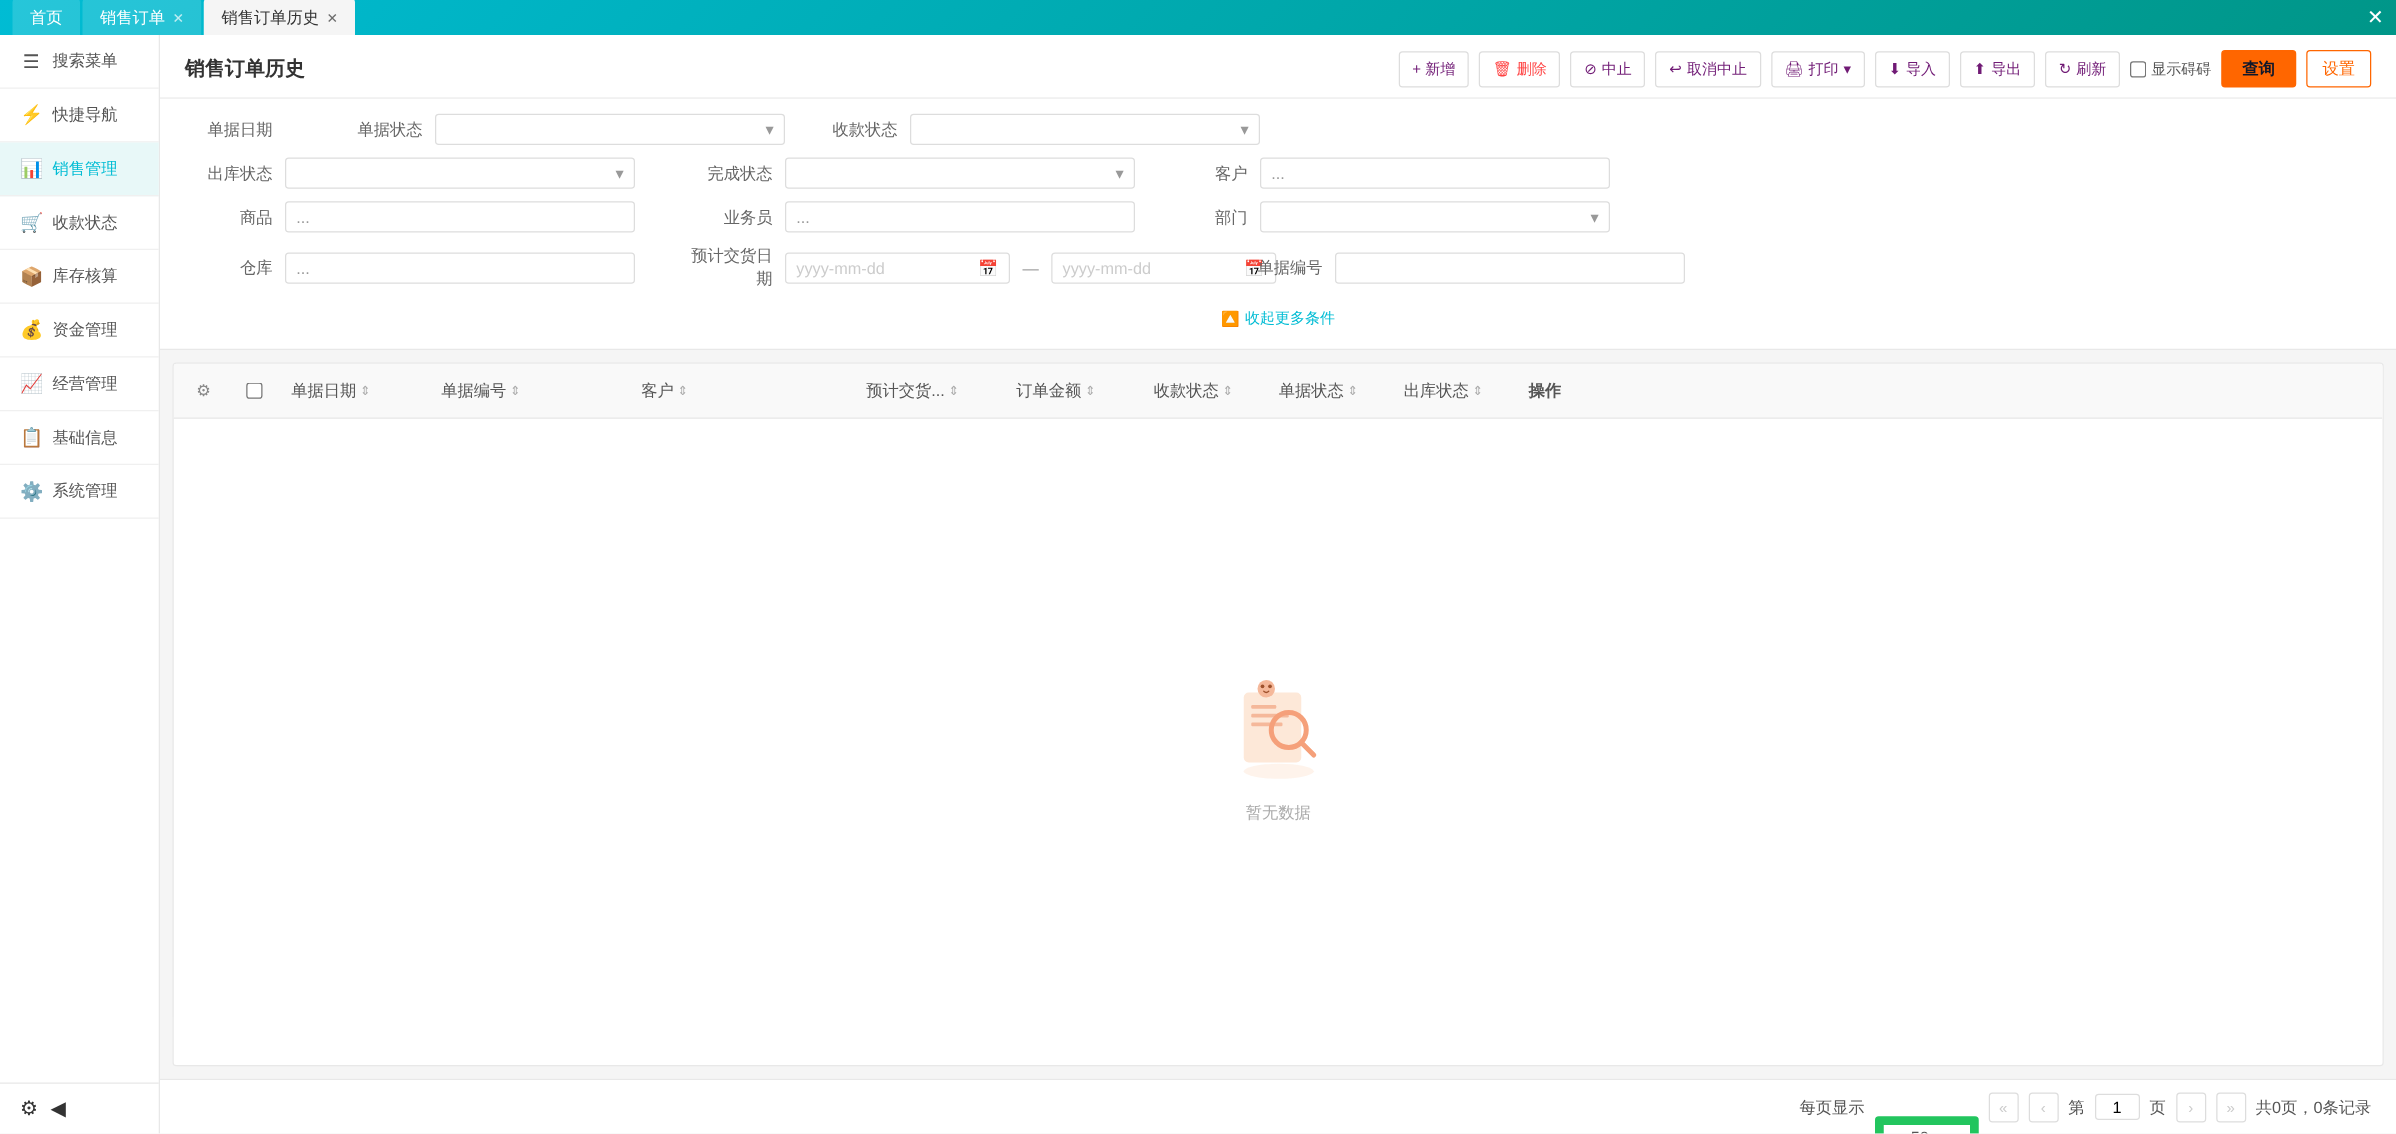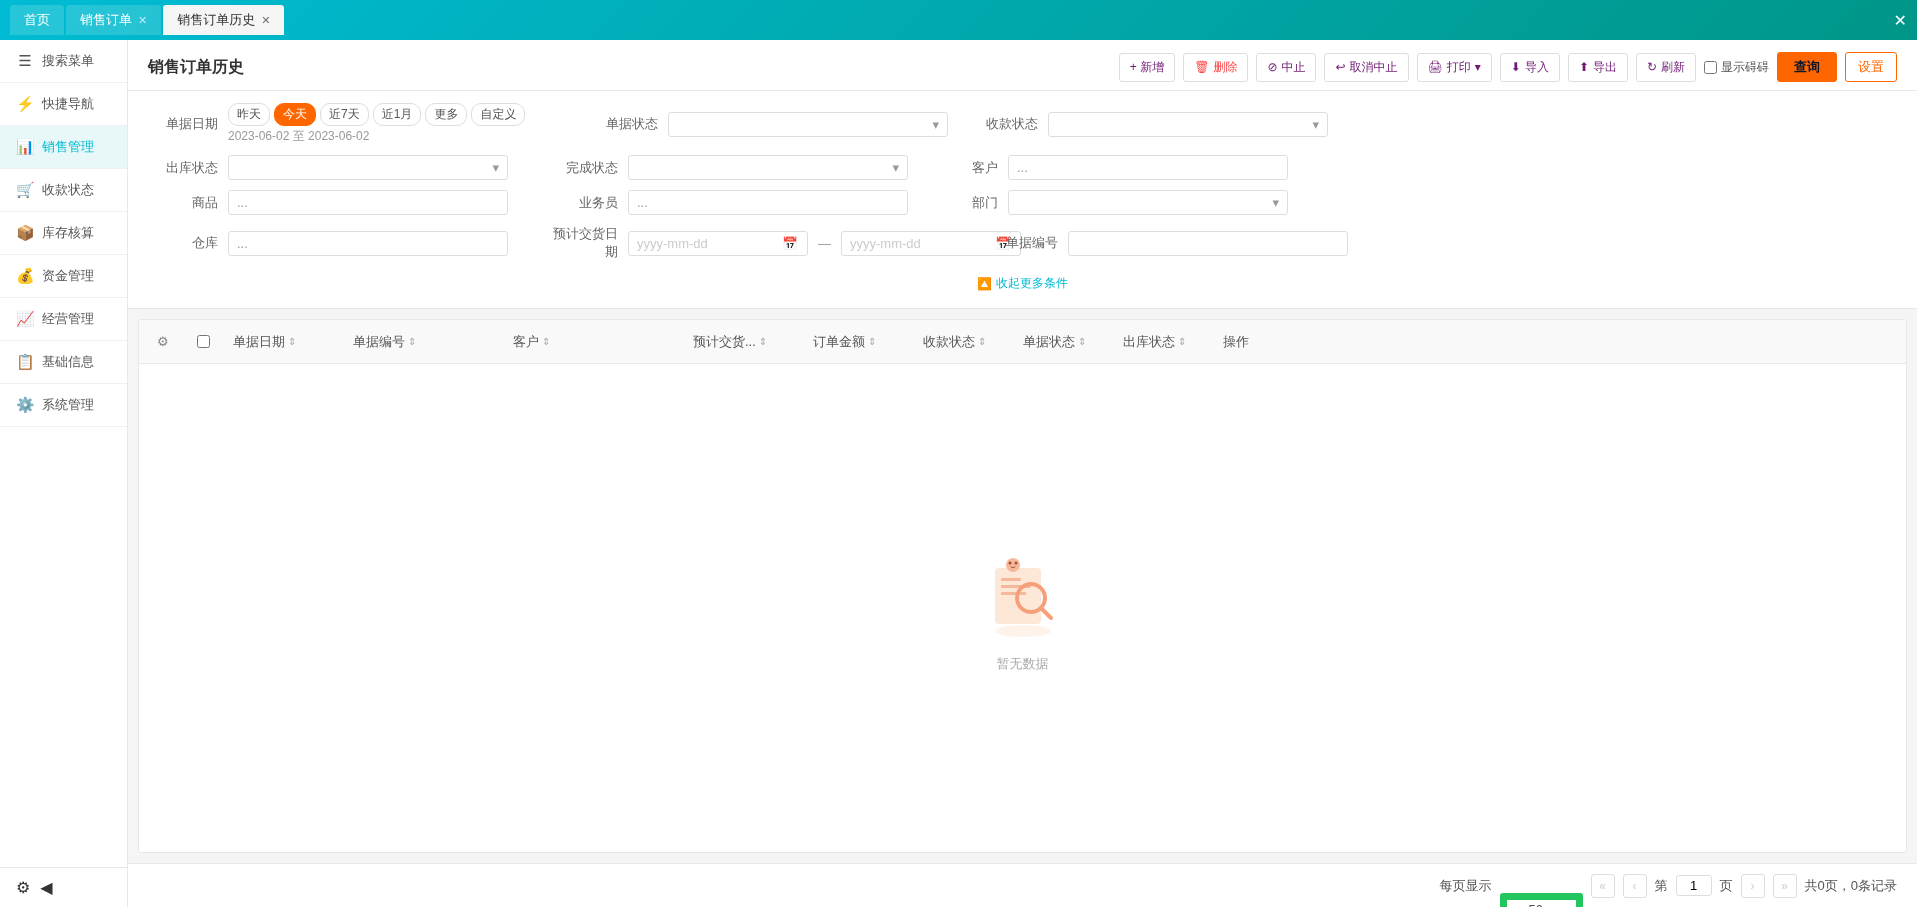--- a/index.html
+++ b/index.html
@@ -1,20 +1,20 @@
 <!DOCTYPE html>
 <html><head>
   <meta charset="utf-8">
   <style>
     * { box-sizing: border-box; margin: 0; padding: 0; }
     body { font-family: 'Microsoft YaHei', Arial, sans-serif; font-size: 13px; background: #f5f5f5; color: #333; display: flex; flex-direction: column; height: 907px; overflow: hidden; }
 
     
     .top-bar {
-      height: 40px;
+      height: 28px;
       background: linear-gradient(135deg, #00bcd4 0%, #009688 100%);
       display: flex;
       align-items: center;
       padding: 0 10px;
       flex-shrink: 0;
     }
     .tab-item {
       display: flex;
       align-items: center;
       padding: 0 14px;
@@ -273,21 +273,21 @@
     .th-settings { width: 40px; text-align: center; color: #888; cursor: pointer; }
     .th-checkbox { width: 36px; text-align: center; }
     .th-date { width: 120px; }
     .th-no { width: 160px; }
     .th-customer { width: 180px; }
     .th-delivery { width: 120px; }
     .th-amount { width: 110px; }
     .th-payment { width: 100px; }
     .th-status { width: 100px; }
     .th-outbound { width: 100px; }
-    .th-action { flex: 1; text-align: right; padding-right: 16px; }
+    .th-action { flex: 1; text-align: right; padding-right: 16px; font-weight: bold; }
 
     .table-body {
       flex: 1;
       display: flex;
       align-items: center;
       justify-content: center;
       flex-direction: column;
       gap: 12px;
     }
     .empty-text {
@@ -459,31 +459,20 @@
       </button>
       <button class="toolbar-btn-outline">
         <span>设置</span>
       </button>
     </div>
 
     <div class="filter-panel">
 
       <div class="filter-row">
         <span class="filter-label">单据日期</span>
-        <div style="display:flex;flex-direction:column;flex:0 0 320px;">
-          <div class="date-buttons">
-            <button class="date-btn">昨天</button>
-            <button class="date-btn active">今天</button>
-            <button class="date-btn">近7天</button>
-            <button class="date-btn">近1月</button>
-            <button class="date-btn">更多</button>
-            <button class="date-btn">自定义</button>
-          </div>
-          <div class="date-range">2023-06-02 至 2023-06-02</div>
-        </div>
         <span class="filter-label" style="margin-left:40px;">单据状态</span>
         <div class="filter-select" style="flex:1;max-width:280px;">
           <span></span>
           <span>▾</span>
         </div>
         <span class="filter-label" style="margin-left:20px;">收款状态</span>
         <div class="filter-select" style="flex:1;max-width:280px;">
           <span></span>
           <span>▾</span>
         </div>

